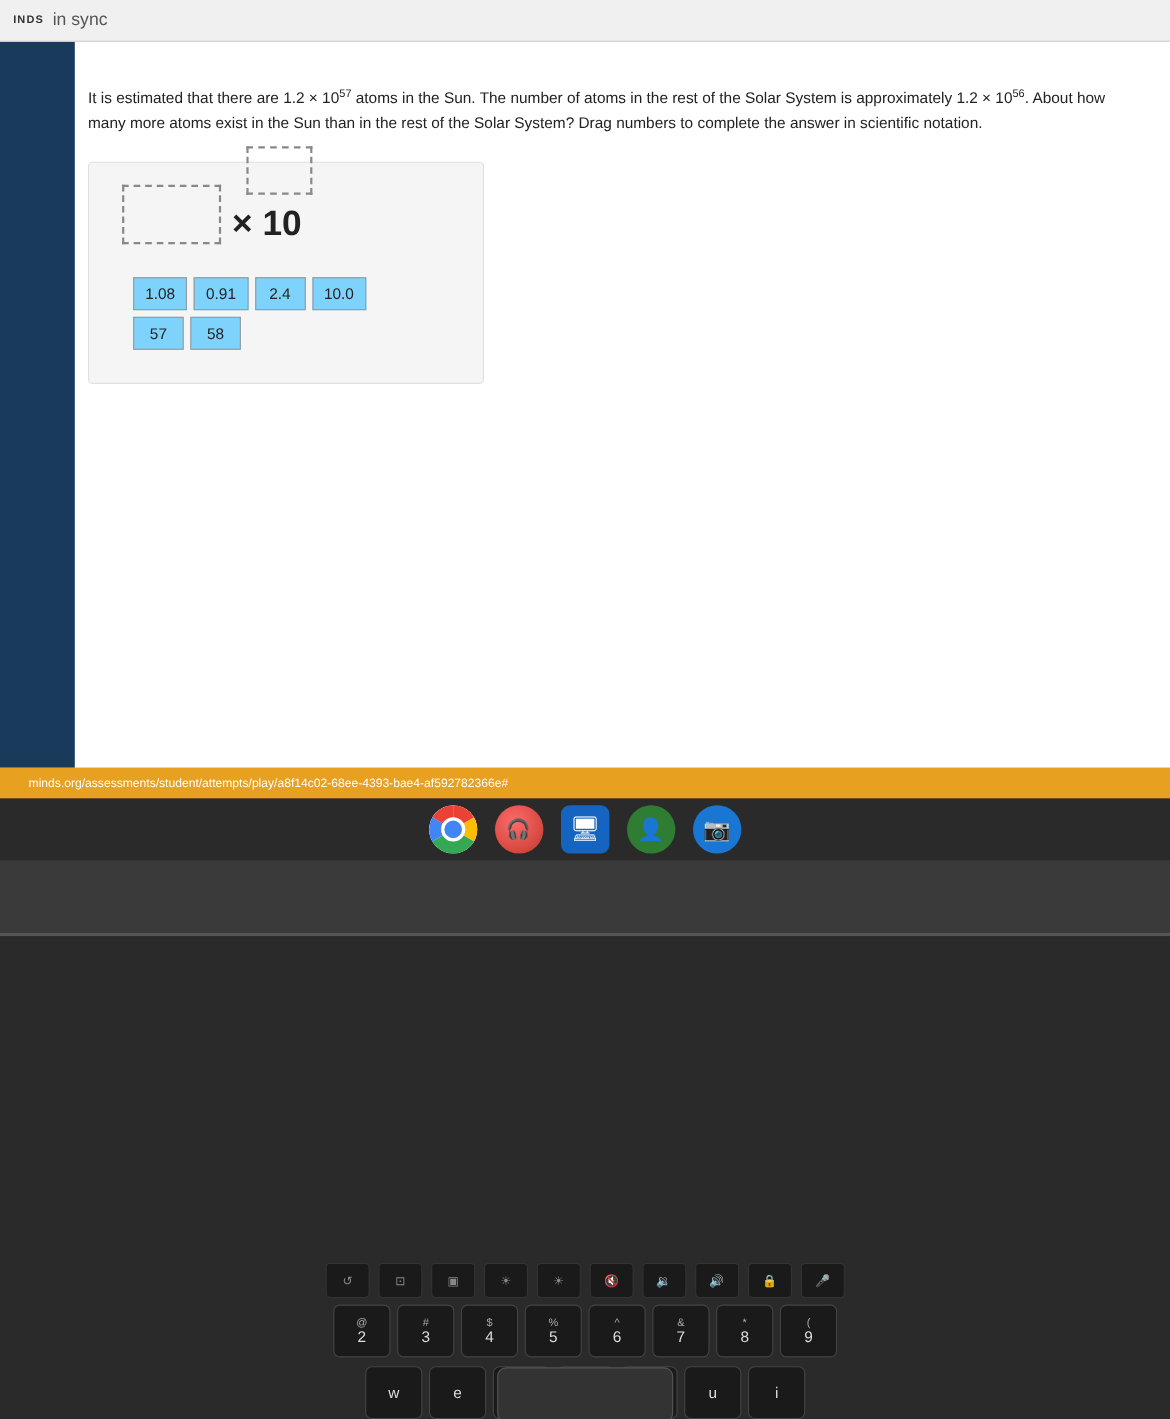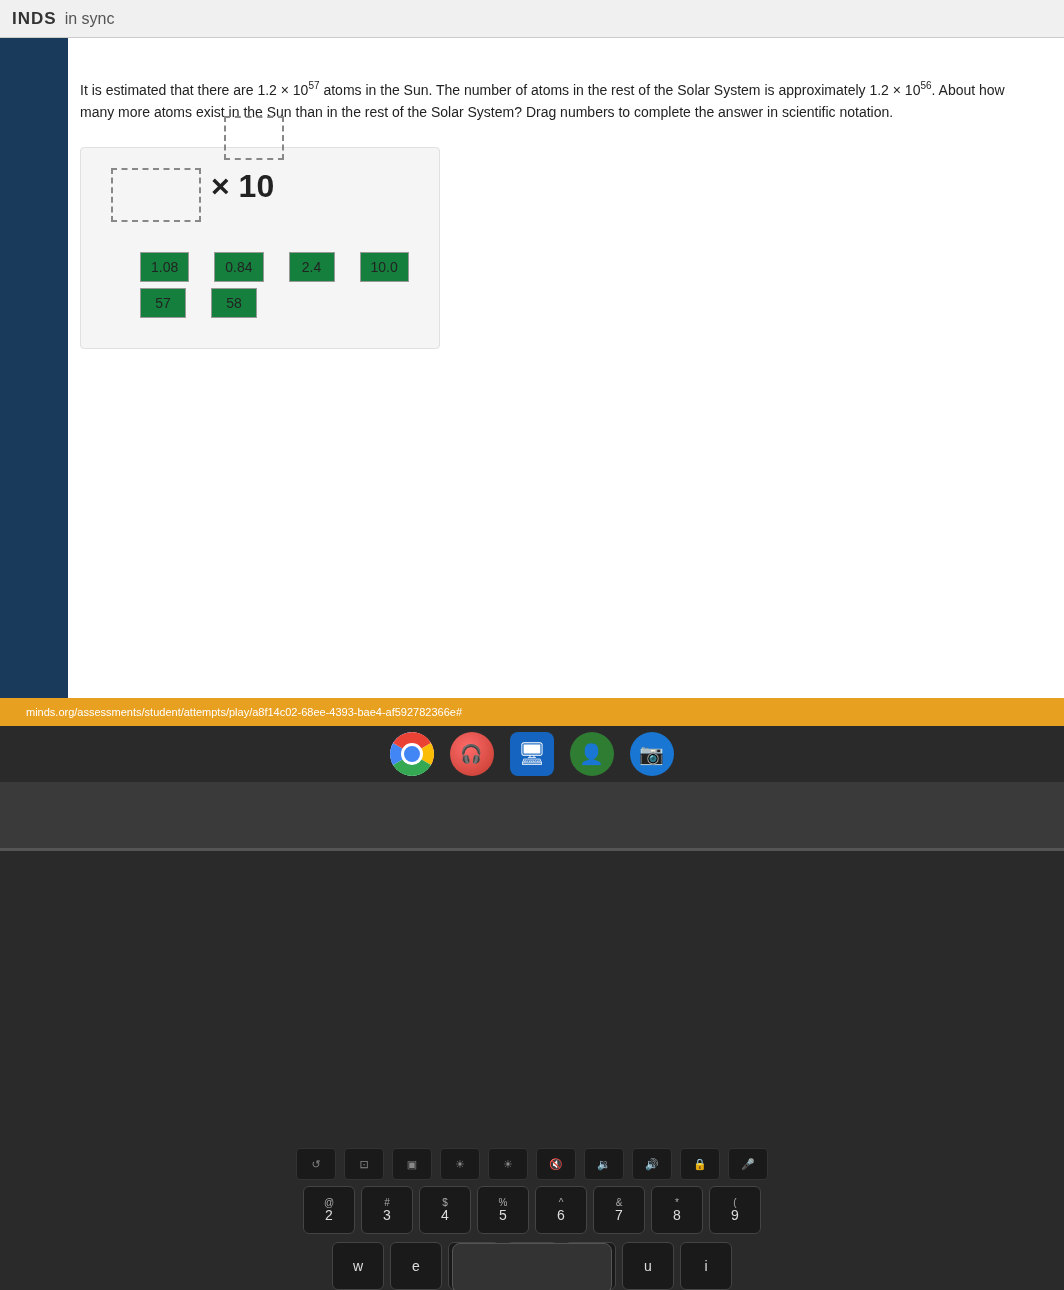--- a/index.html
+++ b/index.html
@@ -16,21 +16,21 @@
       width: 100%;
       height: 38px;
       background: #f0f0f0;
       display: flex;
       align-items: center;
       padding: 0 12px;
       border-bottom: 1px solid #ccc;
     }
     .top-bar-logo {
       font-weight: bold;
-      font-size: 17px;
+      font-size: 10px;
       color: #333;
       letter-spacing: 1px;
       margin-right: 8px;
     }
     .top-bar-status {
       font-size: 16px;
       color: #555;
     }
 
     
@@ -77,21 +77,21 @@
       background: #f5f5f5;
       border: 1px solid #e0e0e0;
       border-radius: 4px;
       padding: 20px 30px 30px 30px;
       width: 360px;
     }
 
     
     .expression-row {
       display: flex;
-      align-items: flex-start;
+      align-items: flex-end;
       margin-bottom: 30px;
       gap: 10px;
     }
 
     .drop-box {
       border: 2px dashed #888;
       background: transparent;
       width: 90px;
       height: 54px;
       display: flex;
@@ -130,28 +130,27 @@
       margin-left: 10px;
     }
 
     .tile-row {
       display: flex;
       gap: 6px;
     }
 
     .tile {
       border: 1px solid #999;
-      background: #15803d;
+      background: #7dd3fc;
       padding: 6px 10px;
       font-size: 14px;
       color: #222;
       cursor: grab;
       min-width: 46px;
       text-align: center;
-      margin-left: 19px;
     }
 
     
     .url-bar {
       width: 100%;
       height: 28px;
       background: #e8a020;
       display: flex;
       align-items: center;
       padding: 0 10px;
@@ -324,21 +323,21 @@
 
         <div class="ten-exponent-wrapper">
           <div class="drop-box-small"></div>
           <span class="times-ten">× 10</span>
         </div>
       </div>
 
       <div class="tiles-area">
         <div class="tile-row">
           <div class="tile">1.08</div>
-          <div class="tile">0.84</div>
+          <div class="tile">0.91</div>
           <div class="tile">2.4</div>
           <div class="tile">10.0</div>
         </div>
         <div class="tile-row">
           <div class="tile">57</div>
           <div class="tile">58</div>
         </div>
       </div>
     </div>
   </div>

